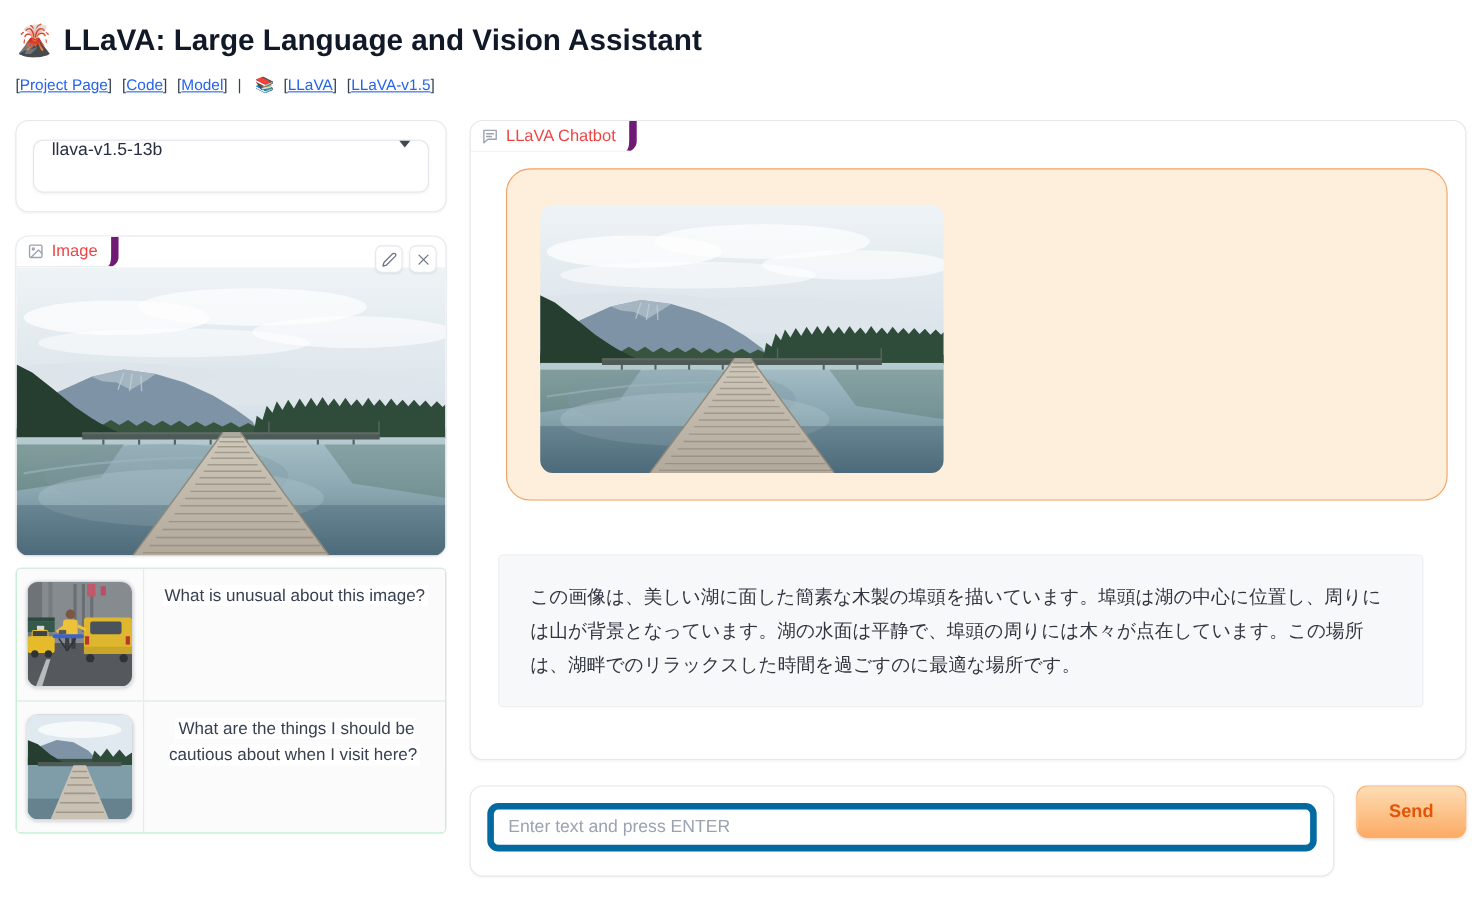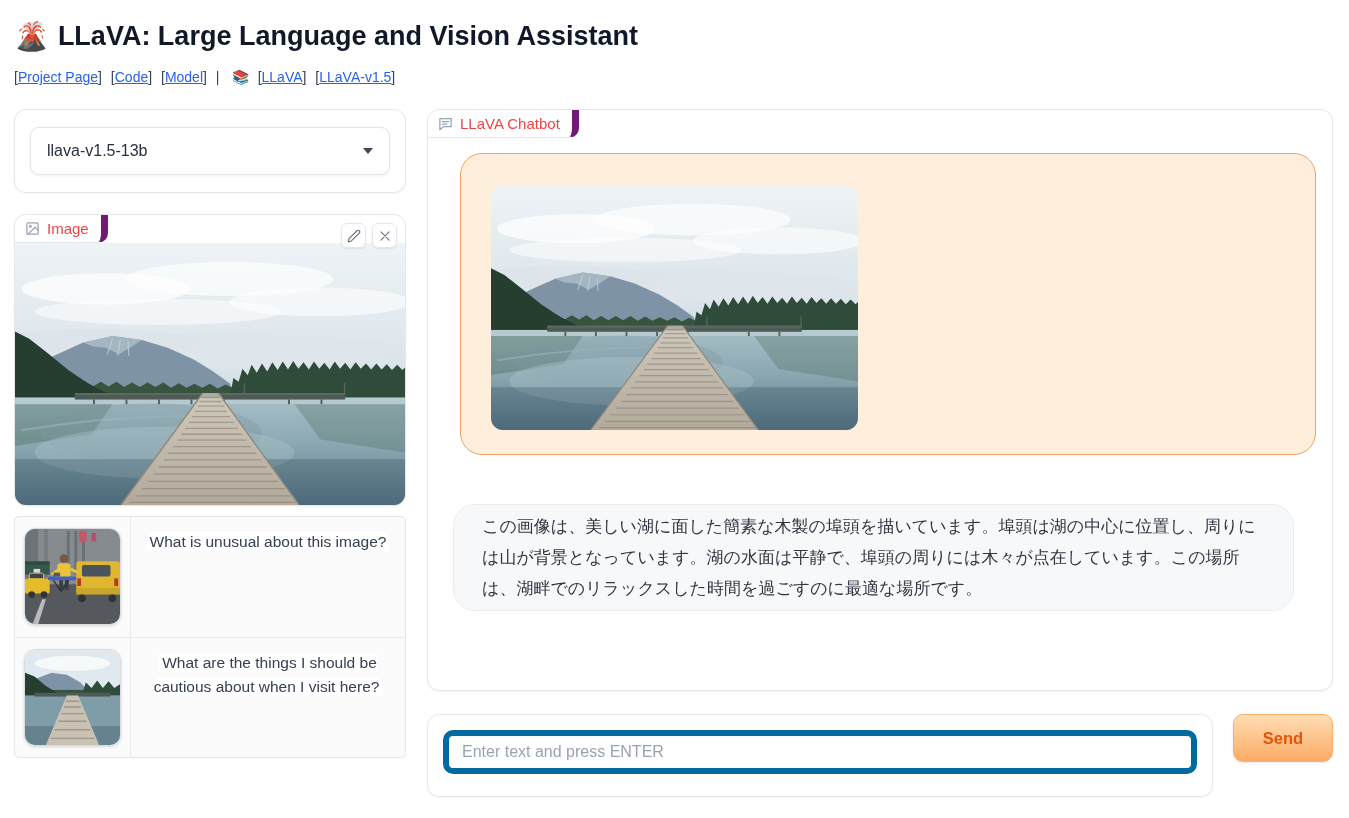--- a/index.html
+++ b/index.html
@@ -14,21 +14,21 @@
   .books { margin:0 4px; }
   .content { display:flex; gap:21px; margin-top:24px; align-items:flex-start; }
 
   .panel { background:#fff; border:1px solid #e5e7eb; border-radius:12px;
     box-shadow:0 1px 2px rgba(0,0,0,0.04); }
 
   
   .left-col { width:392px; flex-shrink:0; }
   .model-card { padding:17px 15px; }
   .dropdown { height:48px; border:1px solid #e2e6eb; border-radius:9px; background:#fff;
-    box-shadow:0 1px 3px rgba(0,0,0,0.06); display:flex; align-items:center;
+    box-shadow:0 1px 3px rgba(0,0,0,0.06); display:flex; align-items:flex-start;
     justify-content:space-between; padding:0 16px; cursor:pointer; }
   .dd-value { font-size:16px; color:#27303f; }
   .dd-caret { width:0; height:0; border-left:5px solid transparent; border-right:5px solid transparent;
     border-top:6px solid #3f4754; }
 
   .image-panel { margin-top:21px; height:292px; position:relative; overflow:hidden; }
   .block-label { position:absolute; top:0; left:0; z-index:6; display:flex; align-items:center; gap:7px;
     background:#fff; padding:5px 12px 5px 10px; font-size:15px; color:#ef4444;
     border-right:7px solid #701a75; border-bottom:1px solid #e5e7eb;
     border-bottom-right-radius:10px; border-top-left-radius:11px; }
@@ -54,21 +54,21 @@
   .ex-text span { background:#ffffff; padding:1px 3px; }
 
   
   .right-col { flex:1; }
   .chatbot-panel { height:582px; position:relative; overflow:hidden; }
   .user-bubble { margin:43px 16px 0 32px; background:#fdefdc; border:1px solid #f2a164;
     border-radius:22px; padding:32px 30px 24px 21px; }
   .chat-photo { width:367px; height:244px; margin-left:9px; border-radius:12px; overflow:hidden; }
   .chat-text { font-size:17px; color:#2e3338; line-height:22px; margin-top:17px; }
   .bot-bubble { margin:49px 38px 0 25px; background:#f7f8f9; border:1px solid #ebedf0;
-    border-radius:22px; padding:6px 28px; }
+    border-radius:4px; padding:22px 28px; }
   .bot-bubble .chat-text { margin-top:0; line-height:31px; color:#303540; }
 
   .composer { display:flex; gap:20px; margin-top:23px; align-items:flex-start; }
   .input-card { flex:1; padding:15px 15px 22px; }
   .chat-input { width:100%; height:44px; border:6px solid #0369a1; border-radius:10px;
     box-shadow:inset 0 1px 2px rgba(0,0,0,0.04); padding:0 13px; font-size:16px; color:#1f2937;
     font-family:"Liberation Sans","DejaVu Sans",sans-serif; outline:none; }
   .chat-input::placeholder { color:#9aa3b1; }
   .send-btn { width:100px; height:48px; border-radius:10px; border:1px solid #fcae6c;
     background:linear-gradient(180deg,#ffddb5 0%,#fdc astounding 50%,#fbab64 100%);

